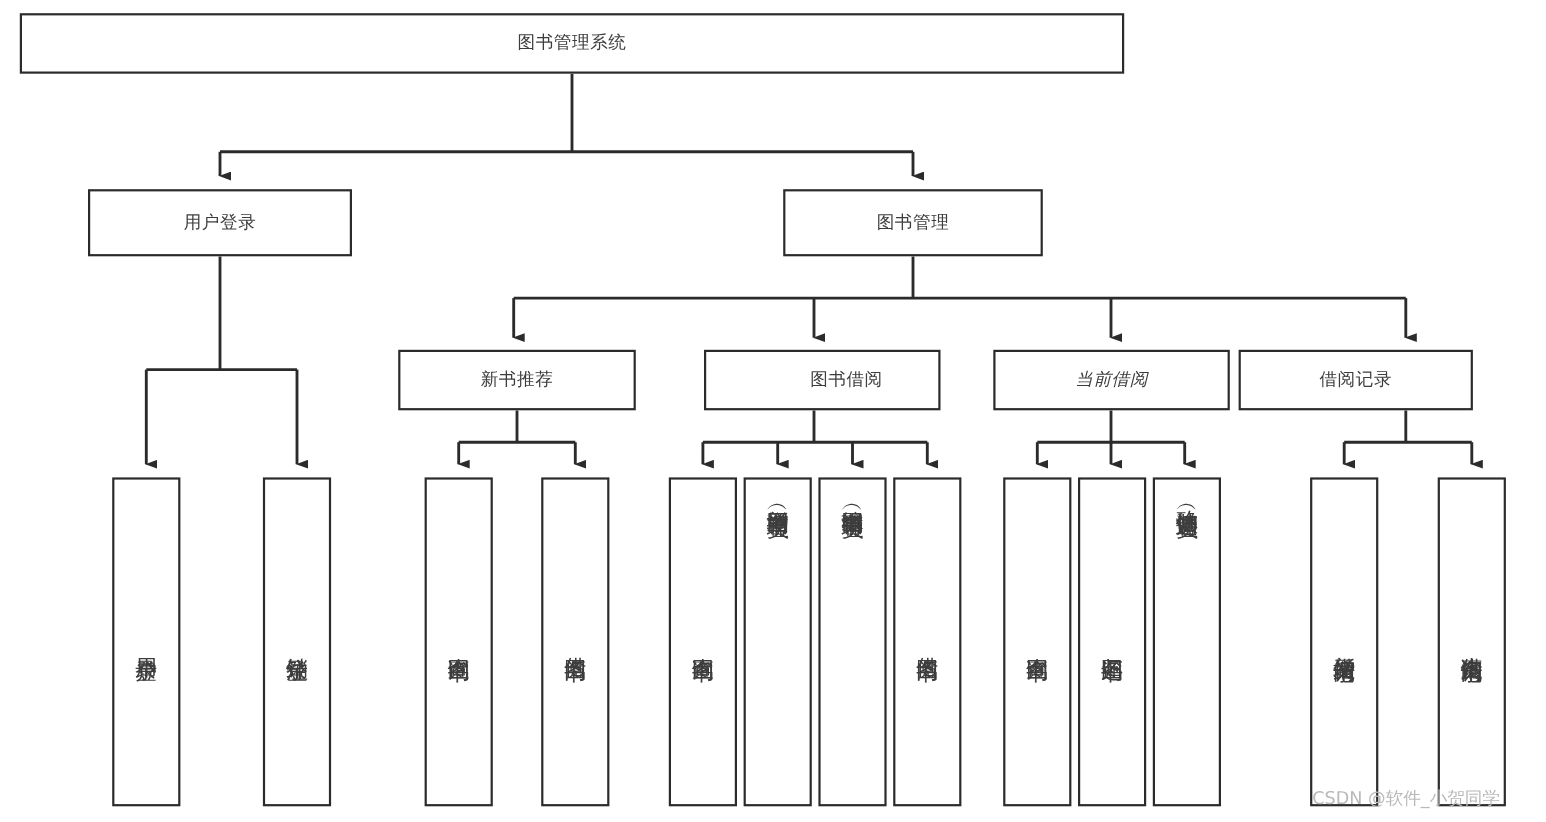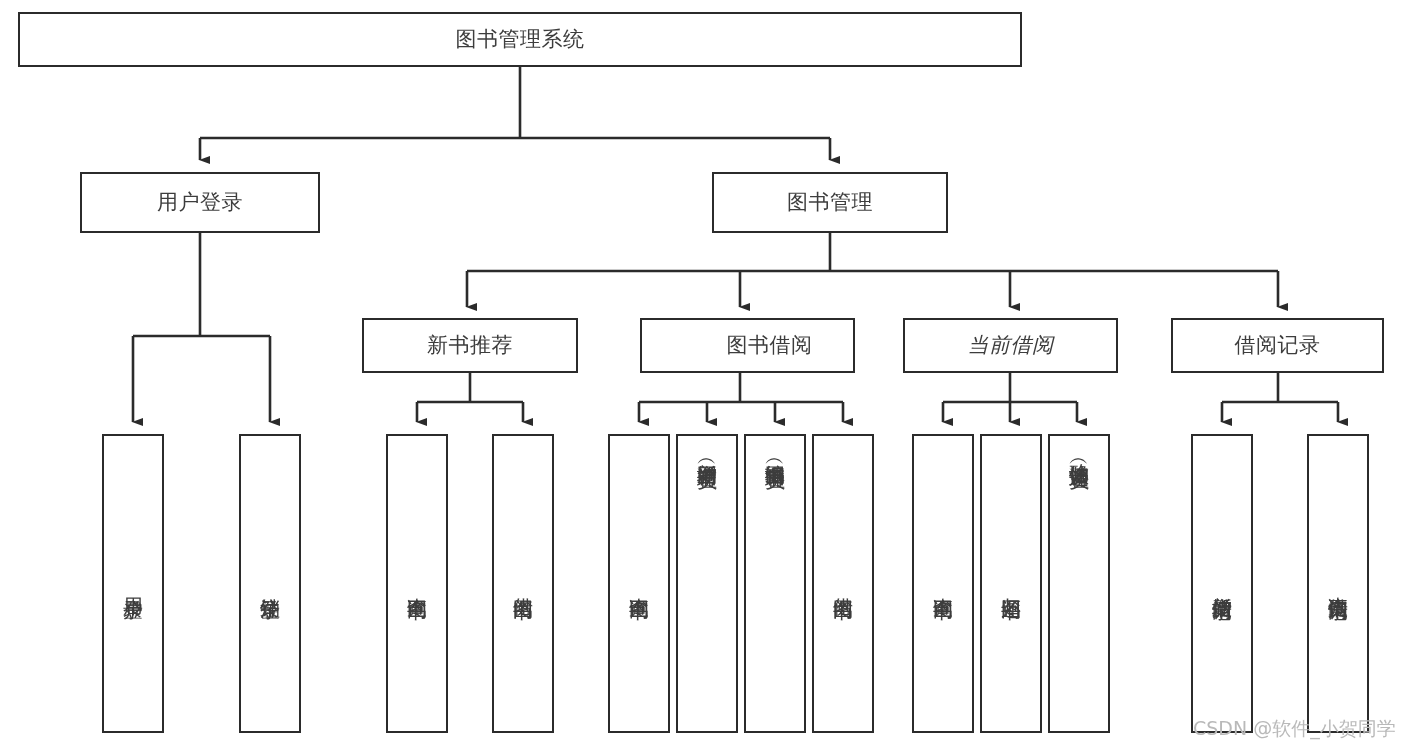--- a/index.html
+++ b/index.html
@@ -21,21 +21,21 @@
     position: absolute;
     box-sizing: border-box;
     border: 2px solid #2b2b2b;
     background: #ffffff;
     display: flex;
     align-items: center;
     justify-content: center;
     color: #3a3a3a;
   }
   .node .label {
-    font-size: 21px;
+    font-size: 16px;
     line-height: 1.15;
     letter-spacing: 0.5px;
     white-space: nowrap;
     color: #3d3d3d;
   }
   .node.leaf {
     align-items: flex-start;
     justify-content: center;
     padding-top: 12px;
   }
@@ -59,21 +59,21 @@
   svg.edges {
     position: absolute;
     left: 0;
     top: 0;
     width: 1405px;
     height: 747px;
     pointer-events: none;
   }
   .watermark {
     position: absolute;
-    font-size: 19px;
+    font-size: 16px;
     color: #b9b9b9;
     white-space: nowrap;
     font-family: "DejaVu Sans", "Liberation Sans", sans-serif;
   }
 </style>
 </head>
 <body>
 
 <div id="canvas">
 
@@ -140,21 +140,21 @@
 
   <div class="node" style="left:712px; top:172px; width:236px; height:61px;">
     <span class="label">图书管理</span>
   </div>
   <div class="node" style="left:640px; top:318px; width:215px; height:55px;padding-left:44px;">
     <span class="label">图书借阅</span>
   </div>
   <div class="node" style="left:903px; top:318px; width:215px; height:55px;font-style:italic;">
     <span class="label">当前借阅</span>
   </div>
-  <div class="node" style="left:1171px; top:318px; width:213px; height:55px;">
+  <div class="node" style="left:1126px; top:318px; width:213px; height:55px;">
     <span class="label">借阅记录</span>
   </div>
 
   <div class="node leaf center" style="left:102px; top:434px; width:62px; height:299px;">
     <span class="label">用户登录</span>
   </div>
   <div class="node leaf center" style="left:239px; top:434px; width:62px; height:299px;">
     <span class="label">注销登录</span>
   </div>
 

